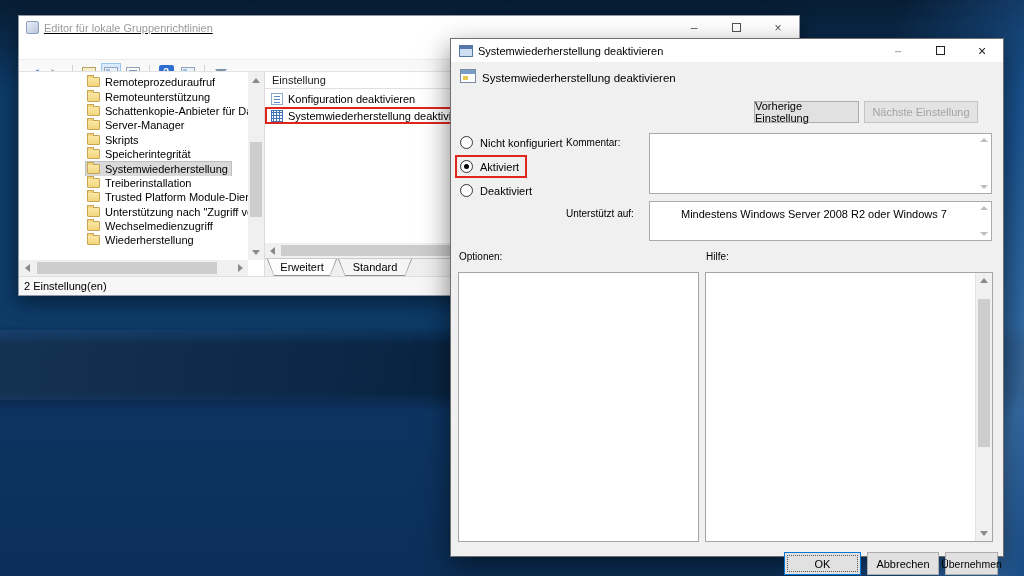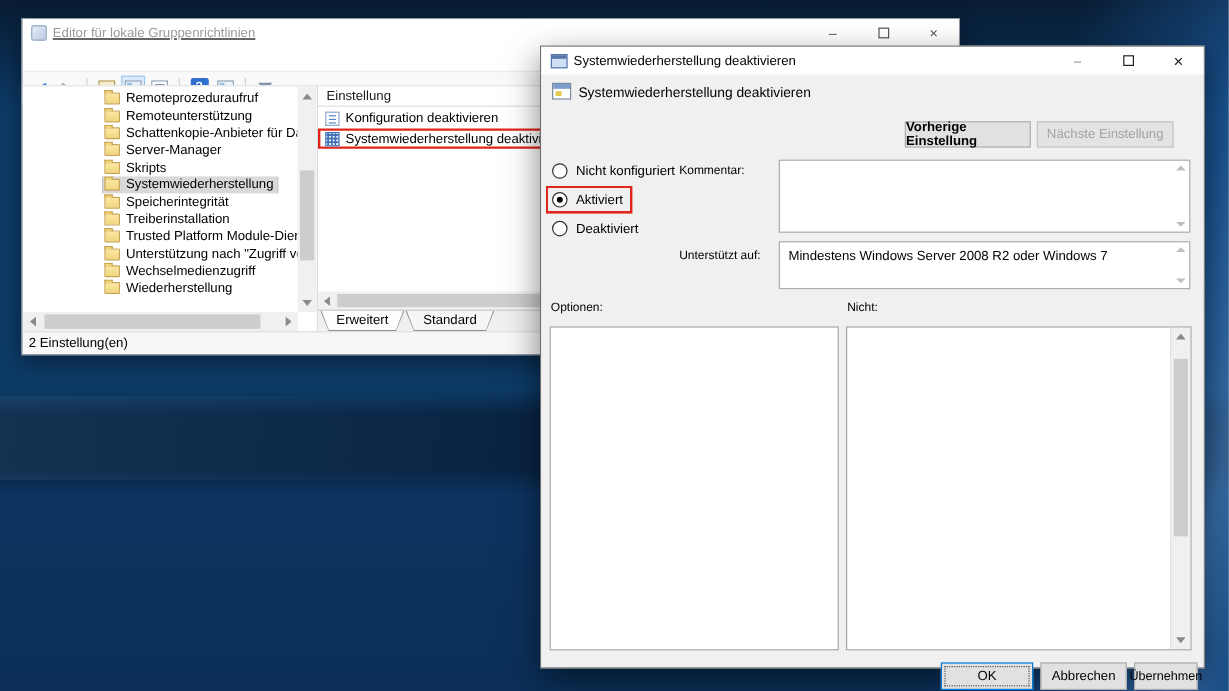--- a/index.html
+++ b/index.html
@@ -89,34 +89,34 @@
   .policy-dialog-icon::before { content:""; position:absolute; left:0; top:0; right:0; height:3px; background:#5577aa; }
   .ctrl-min { color:#b0b0b0; font-weight:bold; }
   .dlg-body { position:absolute; left:0; top:24px; right:0; bottom:0; background:#f0f0f0; }
 
   .policy-setting-icon { position:absolute; left:9px; top:6px; width:16px; height:14px; border:1px solid #7b8aa0; background:#fff; }
   .policy-setting-icon::before { content:""; position:absolute; left:0; top:0; right:0; height:4px; background:#7a9cc8; }
   .policy-setting-icon::after { content:""; position:absolute; left:2px; top:6px; width:5px; height:4px; background:#e8c94f; }
   .setting-title { position:absolute; left:31px; top:9px; font-size:11.5px; }
 
   .btn { display:flex; align-items:center; justify-content:center; background:#e1e1e1; border:1px solid #adadad; font-size:11px; }
-  .btn-prev { position:absolute; left:303px; top:38px; width:105px; height:22px;font-weight:bold; }
+  .btn-prev { position:absolute; left:303px; top:38px; width:105px; height:22px; }
   .btn-next { position:absolute; left:413px; top:38px; width:114px; height:22px; background:#e3e3e3; border-color:#c4c4c4; color:#a3a3a3; }
 
   .radio-row { position:absolute; left:6px; display:flex; align-items:center; gap:7px; padding:3px 6px 3px 3px; }
   .radio-circle { width:13px; height:13px; border:1px solid #333; border-radius:50%; background:#fff; position:relative; flex:0 0 13px; }
   .radio-row.checked .radio-circle::after { content:""; position:absolute; left:3px; top:3px; width:5px; height:5px; border-radius:50%; background:#000; }
   .radio-row.highlighted { box-shadow:0 0 0 2px #e0261c; }
 
   .dlg-label { position:absolute; font-size:10px; }
   .field { position:absolute; background:#fff; border:1px solid #ababab; }
   .field .chev { position:absolute; right:3px; }
   .chev-up { width:0; height:0; border-left:4px solid transparent; border-right:4px solid transparent; border-bottom:4px solid #bfbfbf; top:4px; }
   .chev-down { width:0; height:0; border-left:4px solid transparent; border-right:4px solid transparent; border-top:4px solid #bfbfbf; bottom:4px; }
-  .supported-text { position:absolute; left:7px; top:6px; right:20px; }
+  .supported-text { position:absolute; left:7px; top:6px; right:20px;text-align:center; }
 
   .options-box { position:absolute; left:7px; top:209px; width:241px; height:270px; background:#fff; border:1px solid #a5a5a5; }
   .help-box { position:absolute; left:254px; top:209px; width:288px; height:270px; background:#fff; border:1px solid #a5a5a5; overflow:hidden; }
   .help-text { position:absolute; left:7px; top:4px; width:258px; font-size:10.5px; line-height:13.4px; }
   .help-text p { margin-bottom:13px; }
   .help-vscroll { position:absolute; right:0; top:0; bottom:0; width:17px; background:#f0f0f0; border-left:1px solid #e2e2e2; }
 
   .btn-ok { position:absolute; left:333px; top:489px; width:77px; height:23px; border:1px solid #0078d7; outline:1px dotted #555; outline-offset:-4px; }
   .btn-cancel { position:absolute; left:416px; top:489px; width:72px; height:23px; }
   .btn-apply { position:absolute; left:494px; top:489px; width:53px; height:23px; font-size:10.5px; }
@@ -203,30 +203,30 @@
               <span class="folder-icon"></span>
               <span>Server-Manager</span>
             </span>
           </div>
           <div class="tree-row">
             <span class="tree-label-wrap">
               <span class="folder-icon"></span>
               <span>Skripts</span>
             </span>
           </div>
+          <div class="tree-row">
+            <span class="tree-label-wrap">
+              <span class="folder-icon"></span>
+              <span>Speicherintegrität</span>
+            </span>
+          </div>
           <div class="tree-row selected">
             <span class="tree-label-wrap">
               <span class="folder-icon"></span>
               <span>Systemwiederherstellung</span>
-            </span>
-          </div>
-          <div class="tree-row">
-            <span class="tree-label-wrap">
-              <span class="folder-icon"></span>
-              <span>Speicherintegrität</span>
             </span>
           </div>
           <div class="tree-row">
             <span class="tree-label-wrap">
               <span class="folder-icon"></span>
               <span>Treiberinstallation</span>
             </span>
           </div>
           <div class="tree-row">
             <span class="tree-label-wrap">
@@ -352,21 +352,21 @@
       </div>
 
       <div class="dlg-label" style="left:115px; top:145px;">Unterstützt auf:</div>
       <div class="field" style="left:198px; top:138px; width:343px; height:40px;">
         <span class="supported-text">Mindestens Windows Server 2008 R2 oder Windows 7</span>
         <span class="chev chev-up"></span>
         <span class="chev chev-down"></span>
       </div>
 
       <div class="dlg-label" style="left:8px; top:188px;">Optionen:</div>
-      <div class="dlg-label" style="left:255px; top:188px;">Nicht:</div>
+      <div class="dlg-label" style="left:255px; top:188px;">Hilfe:</div>
 
       <div class="options-box"></div>
 
       <div class="help-box">
         <div class="help-text">
 
         <p></p>
             <p></p>
             <p></p>
             <p></p>

